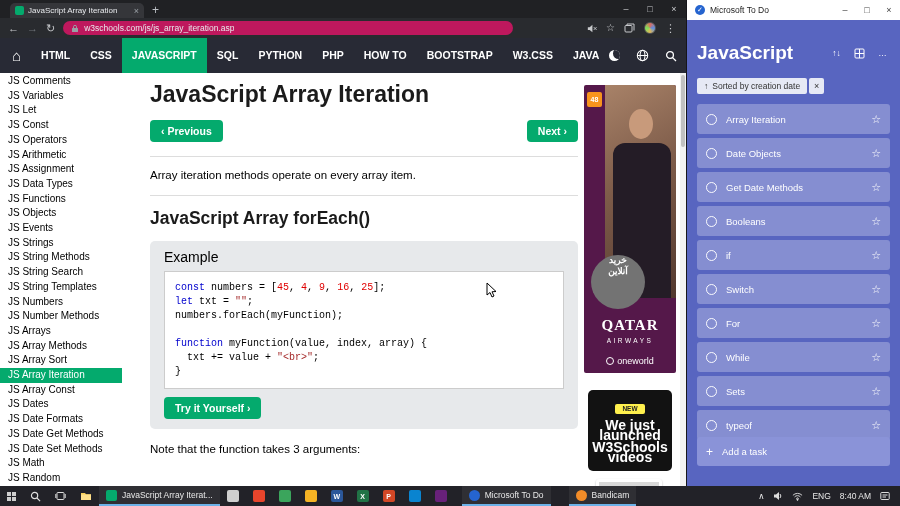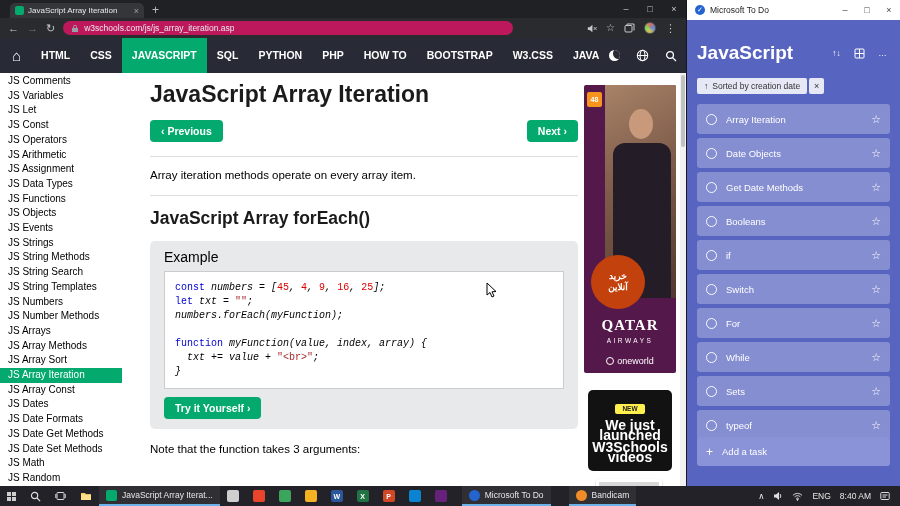--- a/index.html
+++ b/index.html
@@ -46,31 +46,31 @@
   .w3btn { background:#04AA6D; color:#fff; font-size:10.5px; font-weight:bold; padding:5px 11px; border-radius:4px; border:none; font-family:inherit; display:inline-block; }
   hr.div { border:none; border-top:1px solid #DDD; margin:0 0 12px; }
   .intro { font-size:11.5px; color:#000; margin-bottom:14px; }
   .main h2 { font-size:17.5px; font-weight:600; color:#1b1b1b; margin:10px 0 12px; }
   .desc { font-size:11.5px; color:#000; margin-bottom:12px; }
   .codespan { font-family:"Liberation Mono","DejaVu Sans Mono",monospace; color:#CC0000; background:#F1F1F1; font-size:10.5px; padding:0 3px; }
   .example { background:#E7E9EB; border-radius:5px; padding:8px 14px 10px; }
   .example-label { font-size:14px; color:#000; margin-bottom:6px; }
   .codebox { background:#fff; border:1px solid #CCC; padding:9px 10px; font-family:"Liberation Mono","DejaVu Sans Mono",monospace; font-size:10px; color:#000; }
   .code-line { line-height:14px; white-space:pre; }
-  .tok-k { color:#0000CD;margin-top:38px; } .tok-p { color:#000;font-style:italic; } .tok-n { color:#E00000; } .tok-s { color:#A52A2A; }
+  .tok-k { color:#0000CD;margin-top:38px; } .tok-p { color:#000; } .tok-n { color:#E00000; } .tok-s { color:#A52A2A; }
   .tryit { margin-top:8px; }
   .note { font-size:11.5px; color:#000; margin-top:14px; }
 
   .adcol { width:98px; flex:none; padding:12px 0 0 2px; }
   .ad { width:92px; height:288px; background:#55184A; position:relative; border-radius:2px; overflow:hidden; }
   .ad-photo { position:absolute; left:21px; top:0; width:71px; height:213px; background:linear-gradient(150deg,#a88268 0%,#7d5b49 45%,#53392f 100%); overflow:hidden; }
   .ad-photo::before { content:""; position:absolute; left:24px; top:24px; width:24px; height:30px; border-radius:50%; background:#C89A7B; }
   .ad-photo::after { content:""; position:absolute; left:8px; top:58px; width:58px; height:160px; background:#241C26; border-radius:12px 12px 0 0; }
   .ad-badge { position:absolute; left:3px; top:7px; width:15px; height:15px; background:#F7941D; color:#fff; font-size:7px; font-weight:bold; display:flex; align-items:center; justify-content:center; border-radius:2px; z-index:3; }
-  .ad-circle { position:absolute; left:7px; top:170px; width:54px; height:54px; border-radius:50%; background:#c2410c; color:#fff; display:flex; flex-direction:column; align-items:center; justify-content:center; font-size:9px; font-weight:bold; line-height:11px; z-index:3; }
+  .ad-circle { position:absolute; left:7px; top:170px; width:54px; height:54px; border-radius:50%; background:#737373; color:#fff; display:flex; flex-direction:column; align-items:center; font-size:9px; font-weight:bold; line-height:11px; z-index:3; }
   .ad-brand { position:absolute; bottom:26px; width:100%; text-align:center; color:#fff; font-family:"Liberation Serif",serif; font-weight:bold; font-size:15px; letter-spacing:1px; line-height:13px; }
   .ad-brand .sub { display:block; font-size:6.5px; letter-spacing:2.5px; font-family:"Liberation Sans",sans-serif; font-weight:normal; margin-top:2px; }
   .ad-alliance { position:absolute; bottom:7px; width:100%; text-align:center; color:#fff; font-size:9px; }
   .ring { display:inline-block; width:8px; height:8px; border:1.5px solid #fff; border-radius:50%; vertical-align:-1px; margin-right:3px; }
   .promo { width:84px; margin:17px auto 0 4px; background:#121212; border-radius:5px; text-align:center; padding:7px 4px 9px; }
   .promo-badge { display:inline-block; background:#FFF04D; color:#222; font-size:6.5px; font-weight:bold; padding:1.5px 7px; border-radius:2px; }
   .promo-line { color:#fff; font-size:14px; font-weight:bold; margin-top:5px; line-height:10px; }
   .promo-line + .promo-line { margin-top:2px; }
   .mini-card { width:66px; height:34px; background:#fff; border-radius:3px; margin:8px auto 0 12px; box-shadow:0 1px 2px rgba(0,0,0,.3); padding:3px; }
   .mini-card .ph { width:100%; height:100%; background:#D8D8D8; }

